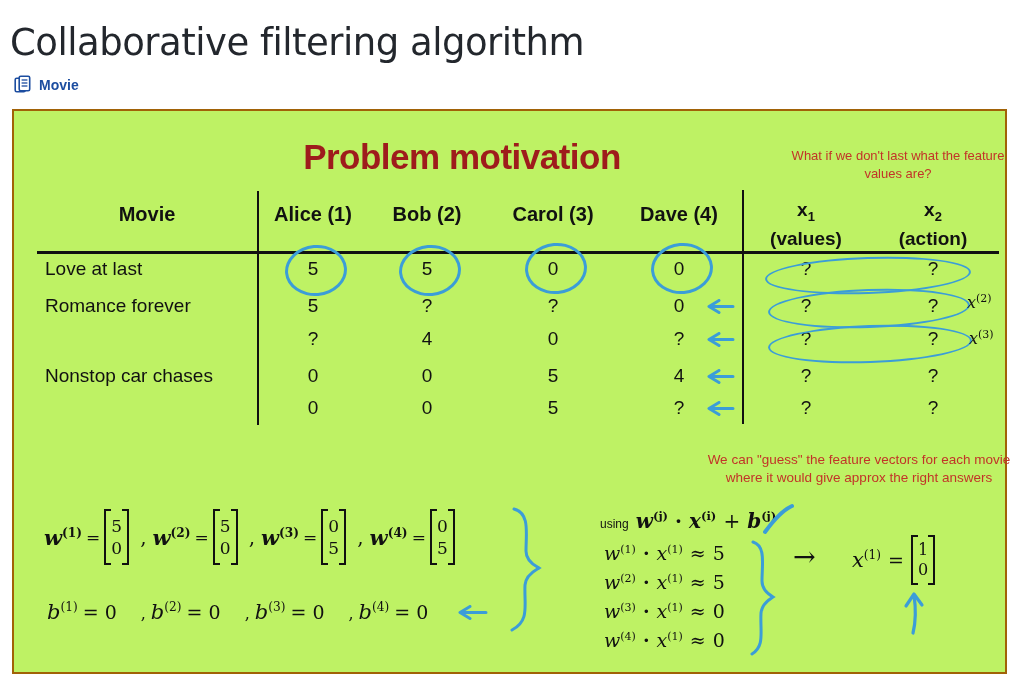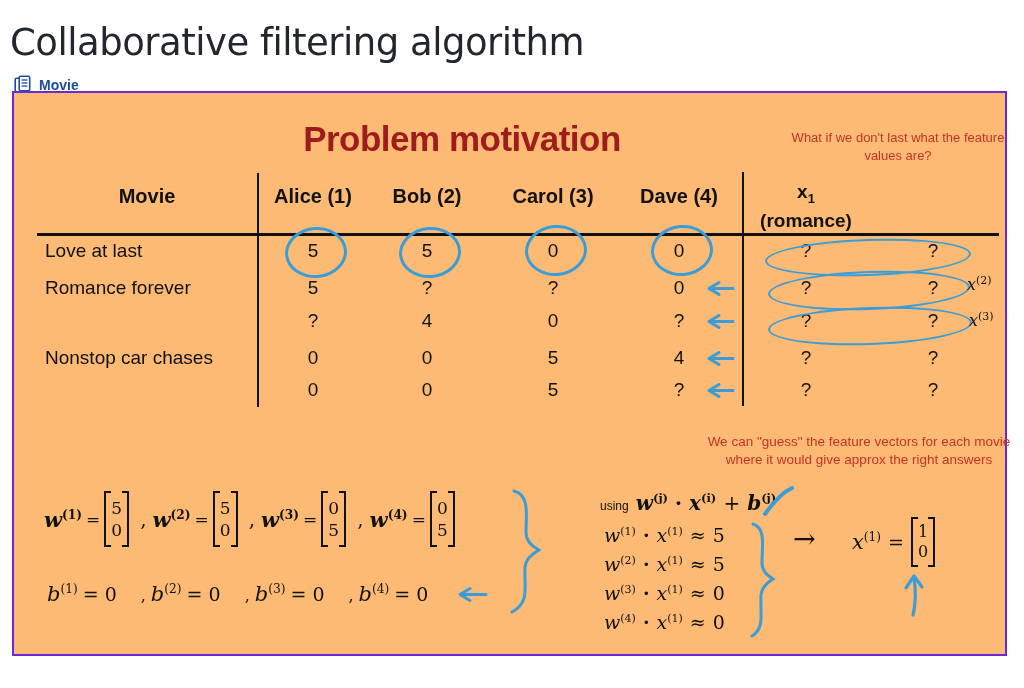--- a/index.html
+++ b/index.html
@@ -8,22 +8,22 @@
   .abs{position:absolute;}
 
   
   .page-title{position:absolute;left:10px;top:-4px;font-family:"DejaVu Sans",sans-serif;
     font-size:37px;font-weight:400;color:#23272d;letter-spacing:-0.5px;}
   .notes-row{position:absolute;left:14px;top:75px;display:flex;align-items:center;gap:8px;
     color:#1c4da0;cursor:pointer;}
   .notes-row span{font-size:14px;font-weight:700;}
 
   
-  .slide{position:absolute;left:12px;top:91px;width:991px;height:561px;
-    border:2px solid #6d28d9;background:#fdba74;}
+  .slide{position:absolute;left:12px;top:109px;width:991px;height:561px;
+    border:2px solid #a16207;background:#bef264;}
 
   .heading{position:absolute;left:148px;top:26px;width:600px;text-align:center;
     font-size:35px;font-weight:700;color:#9e1c1c;letter-spacing:-0.5px;}
 
   .red-note{position:absolute;color:#c23428;text-align:center;font-size:13px;line-height:1.35;}
   .q-note{left:766px;top:36px;width:236px;}
   .g-note{left:684px;top:340px;width:322px;font-size:13.5px;}
 
   
   .hline{position:absolute;left:23px;top:140px;width:962px;height:2.5px;background:#111;}
@@ -102,21 +102,25 @@
   <div class="vline vl2"></div>
 
   <div class="th" style="left:133px">Movie</div>
   <div class="th" style="left:299px">Alice (1)</div>
   <div class="th" style="left:413px">Bob (2)</div>
   <div class="th" style="left:539px">Carol (3)</div>
   <div class="th" style="left:665px">Dave (4)</div>
 
   <div class="fh" style="left:792px">
     <span>x</span><sub>1</sub><br>
-    <span>(romance)</span>
+    <span>(values)</span>
+  </div>
+  <div class="fh" style="left:919px">
+    <span>x</span><sub>2</sub><br>
+    <span>(action)</span>
   </div>
 
   <span class="mname" style="top:145px">Love at last</span>
   <span class="cell" style="left:299px;top:145px">5</span>
   <span class="cell" style="left:413px;top:145px">5</span>
   <span class="cell" style="left:539px;top:145px">0</span>
   <span class="cell" style="left:665px;top:145px">0</span>
   <span class="cell" style="left:792px;top:145px">?</span>
   <span class="cell" style="left:919px;top:145px">?</span>
 

